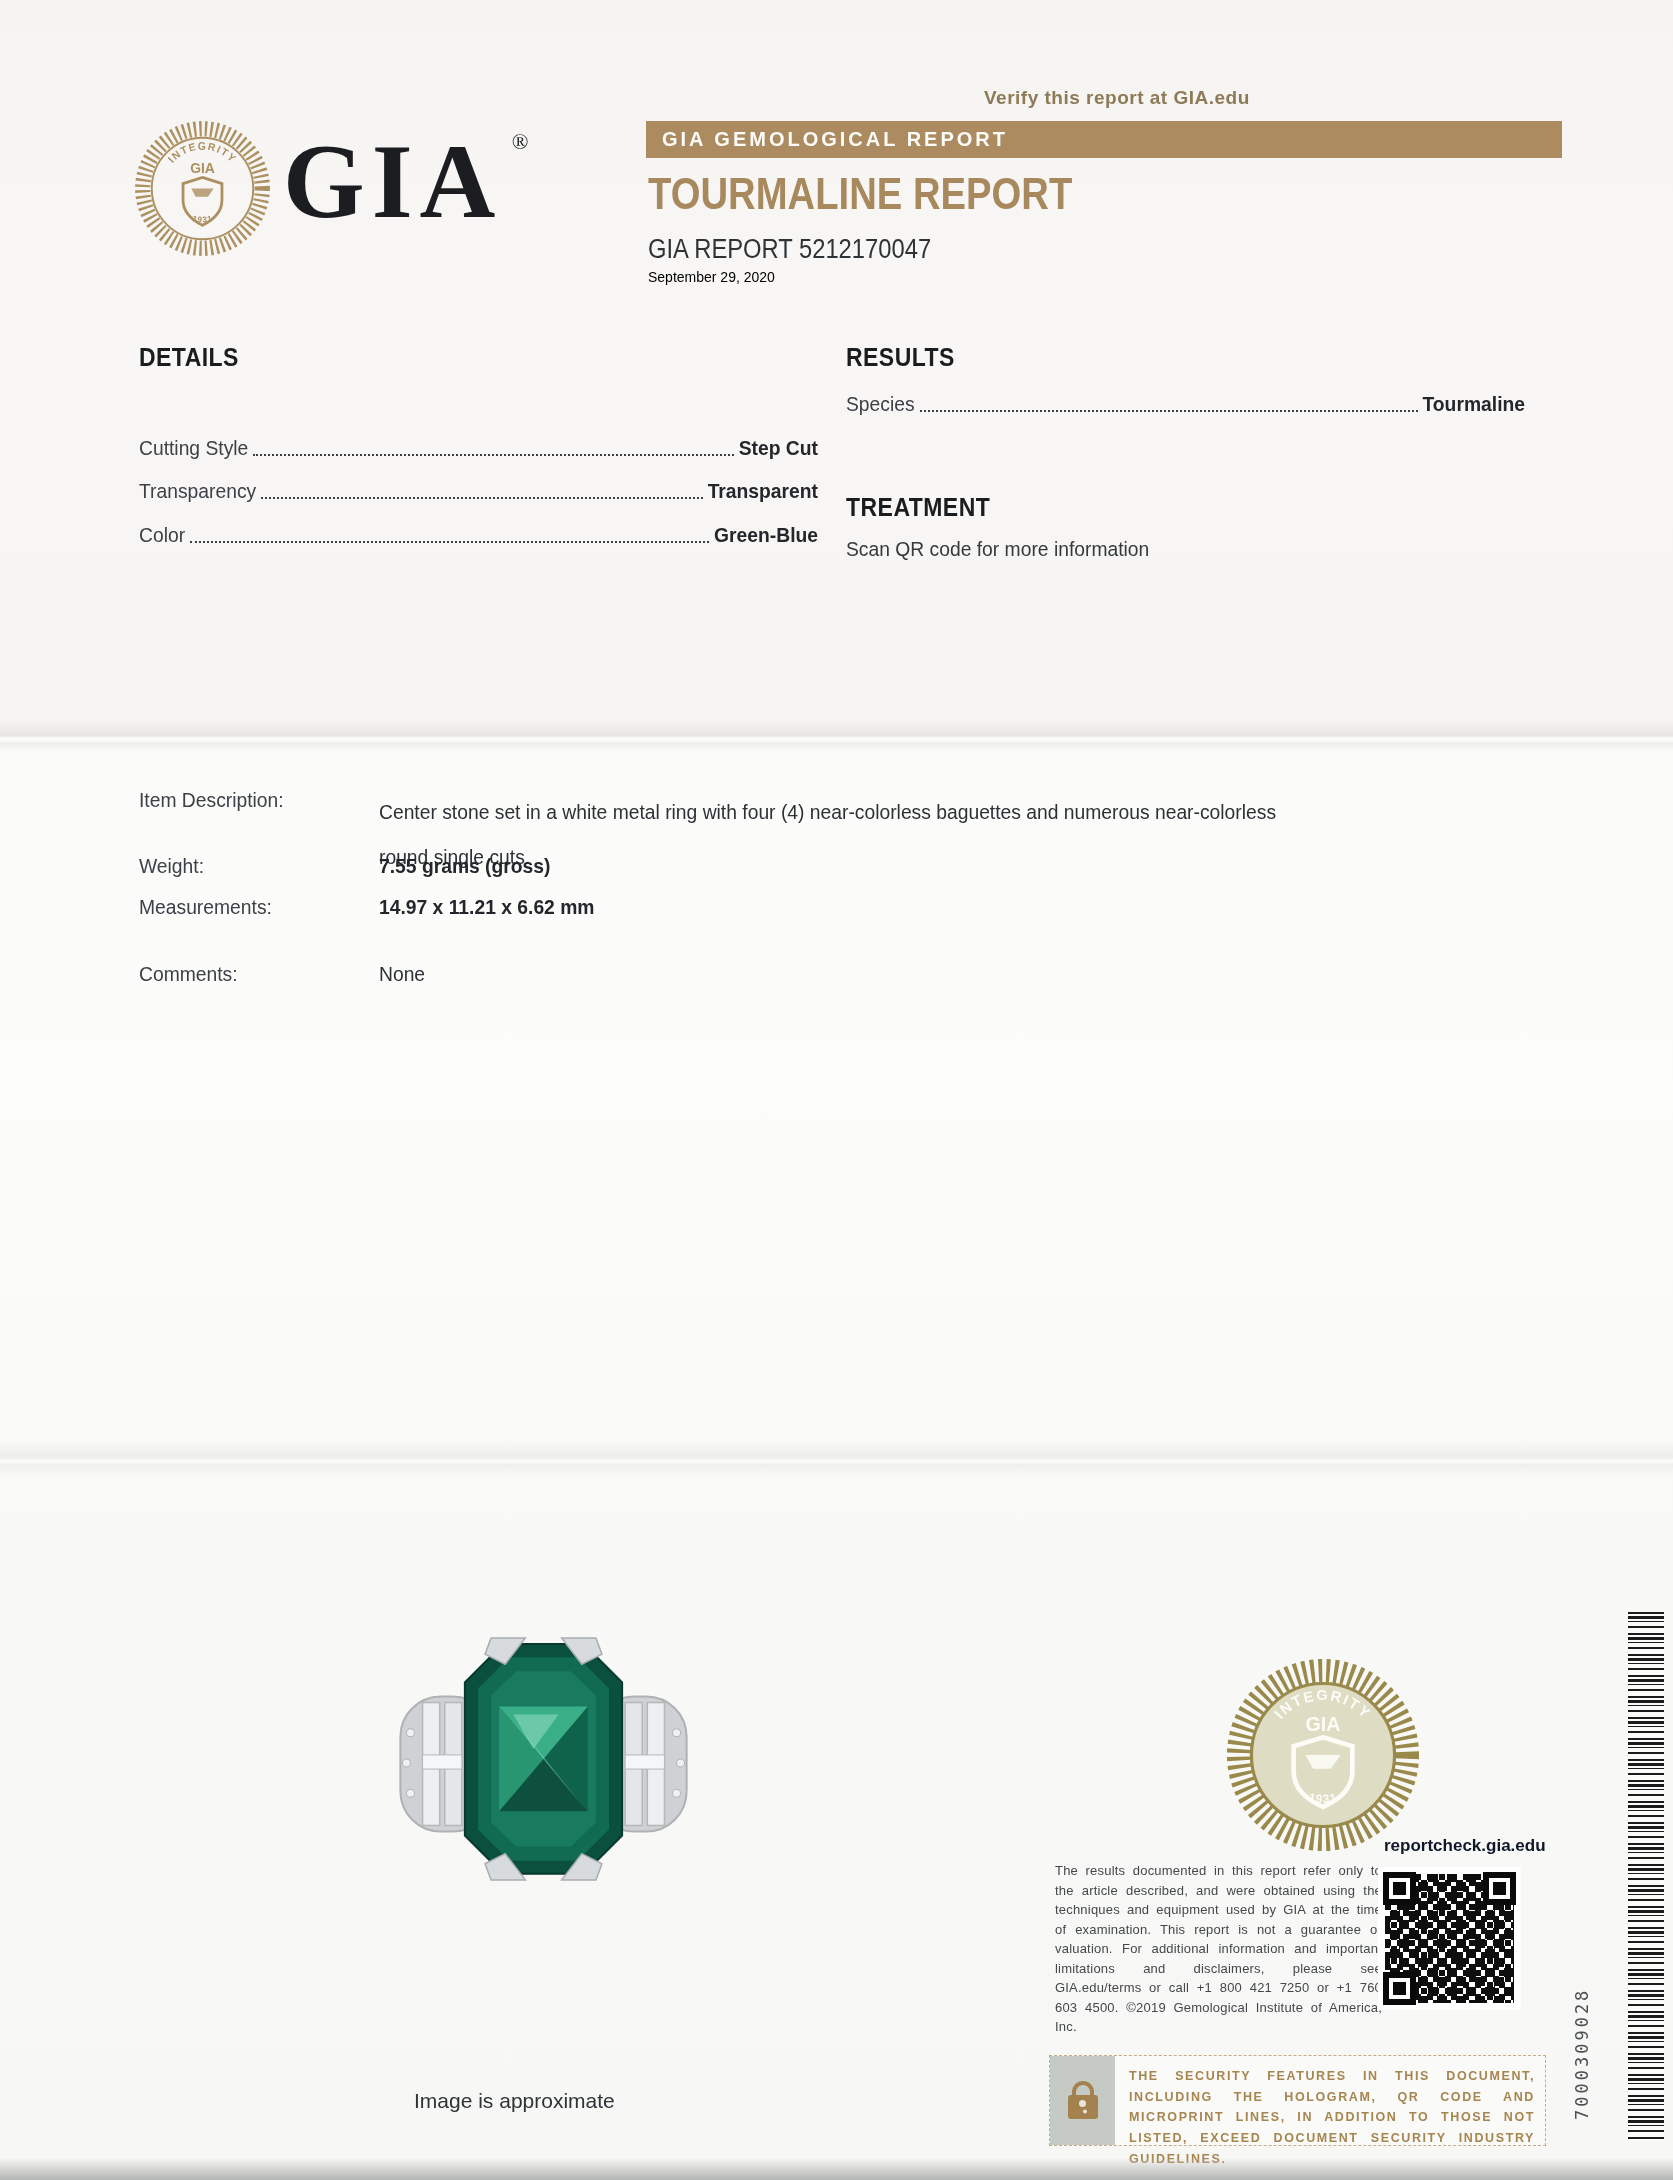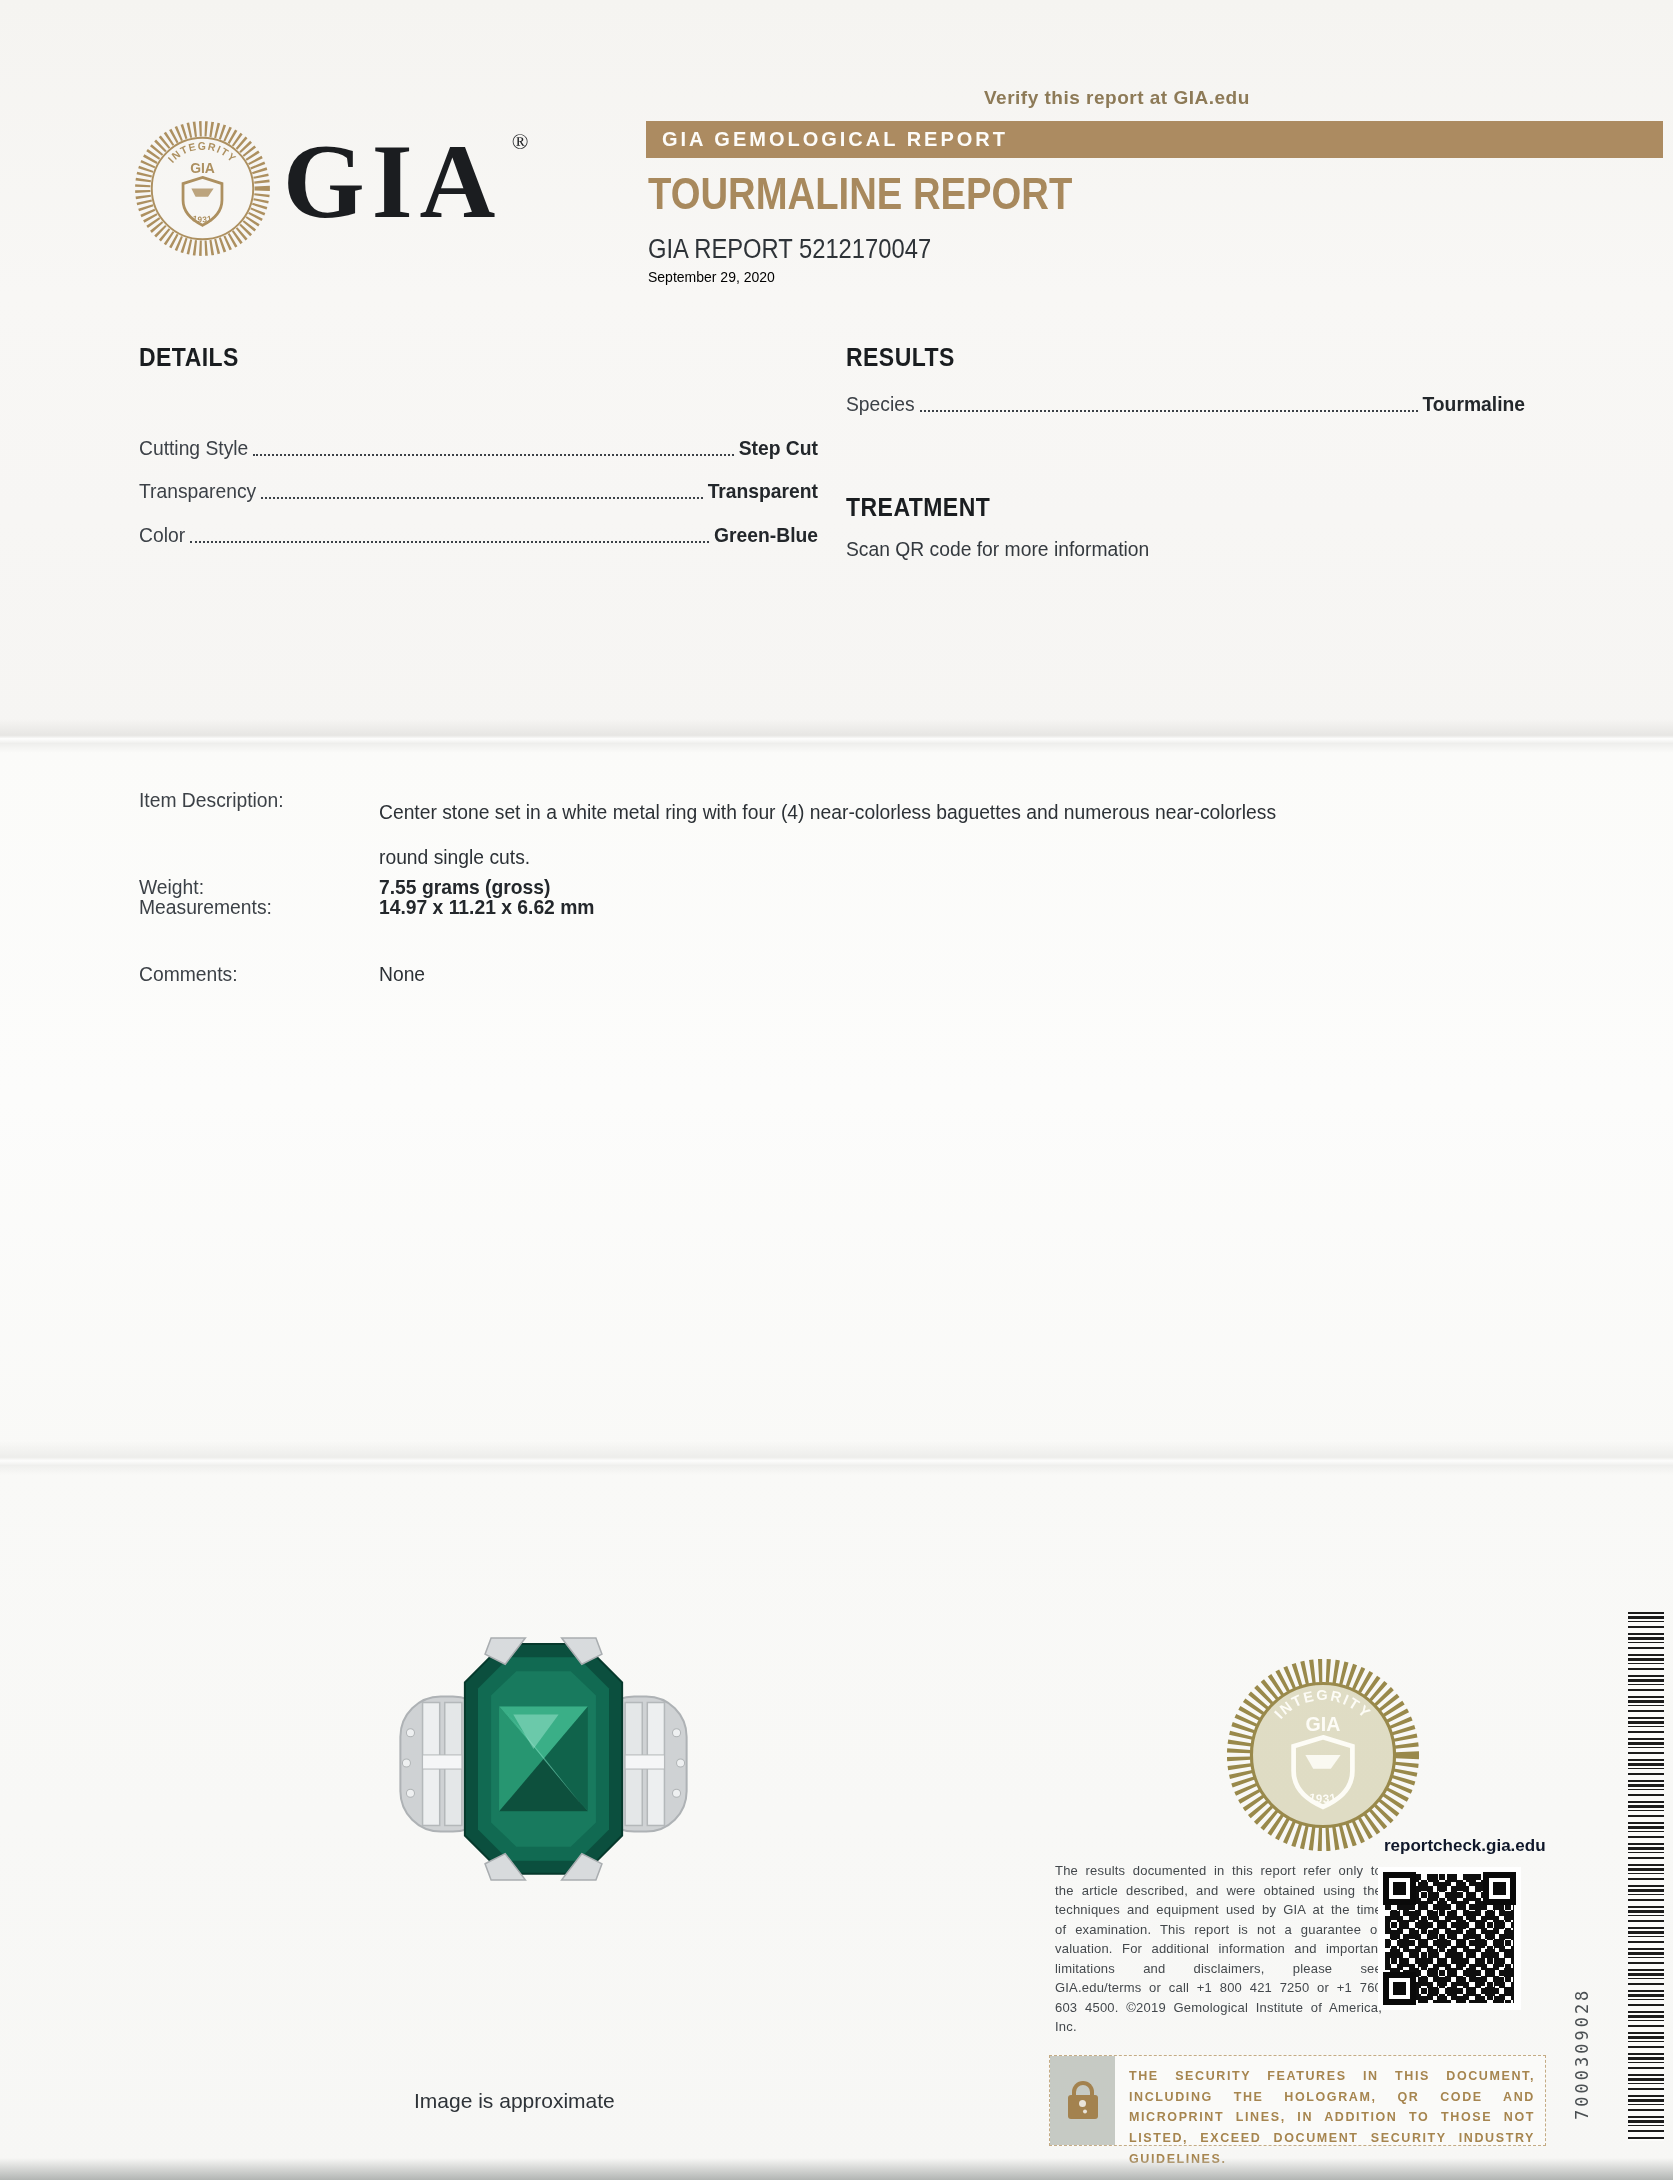--- a/index.html
+++ b/index.html
@@ -17,21 +17,21 @@
   .fold{position:absolute;left:0;width:100%;height:34px;pointer-events:none;}
   .fold1{top:719px;background:linear-gradient(180deg,rgba(0,0,0,0) 0%,rgba(95,95,88,0.10) 48%,rgba(255,255,255,0.65) 58%,rgba(0,0,0,0.05) 72%,rgba(0,0,0,0) 100%);}
   .fold2{top:1441px;background:linear-gradient(180deg,rgba(0,0,0,0) 0%,rgba(95,95,88,0.08) 48%,rgba(255,255,255,0.6) 58%,rgba(0,0,0,0.04) 72%,rgba(0,0,0,0) 100%);}
   .scanedge{position:absolute;left:0;bottom:0;width:100%;height:22px;background:linear-gradient(180deg,rgba(150,152,150,0) 0%,#c7c9c7 70%,#b2b5b3 100%);}
 
   
   .gia-seal{position:absolute;}
   .logotype{position:absolute;left:283px;top:129px;font-family:"Liberation Serif",serif;font-weight:600;font-size:105px;line-height:1;color:#1b1d20;letter-spacing:7px;}
   .logotype .reg{position:absolute;top:2px;right:-26px;font-size:22px;letter-spacing:0;font-weight:400;}
   .verify{position:absolute;left:984px;top:87px;font-size:19px;font-weight:700;color:#8d7a57;letter-spacing:0.5px;}
-  .banner{position:absolute;left:646px;top:121px;width:1017px;height:37px;background:#ac8b61;color:#fdfcf9;font-size:20px;font-weight:700;letter-spacing:3px;line-height:37px;padding-left:16px;box-sizing:border-box;}
+  .banner{position:absolute;left:646px;top:121px;width:916px;height:37px;background:#ac8b61;color:#fdfcf9;font-size:20px;font-weight:700;letter-spacing:3px;line-height:37px;padding-left:16px;box-sizing:border-box;}
   .title{position:absolute;left:648px;top:168px;font-size:45px;font-weight:700;color:#a8895d;letter-spacing:0;transform:scaleX(0.85);transform-origin:left;white-space:nowrap;}
   .report-no{position:absolute;left:648px;top:234px;font-size:27px;font-weight:500;color:#2e3338;transform:scaleX(0.88);transform-origin:left;white-space:nowrap;}
   .date{position:absolute;left:648px;top:269px;font-size:14px;color:#000000;}
 
   
   .h1{position:absolute;font-size:25px;font-weight:700;color:#1a1d20;transform:scaleX(0.92);transform-origin:left;letter-spacing:0.5px;white-space:nowrap;}
   .lrow{position:absolute;display:flex;align-items:flex-end;font-size:19.3px;}
   .lrow .lab{color:#3c4147;white-space:nowrap;}
   .lrow .leader{flex:1;border-bottom:2.5px dotted #3b4046;margin:0 5px 4px 5px;height:1px;}
   .lrow .val{font-weight:700;color:#23272b;white-space:nowrap;}
@@ -134,21 +134,21 @@
     <span class="leader"></span>
     <span class="val">Tourmaline</span>
   </div>
   <div class="h1" style="left:846px;top:493px;">TREATMENT</div>
   <div class="plain" style="left:846px;top:539px;">Scan QR code for more information</div>
 
   <div class="item-row desc" style="top:790px;">
     <span class="ilab">Item Description:</span>
     <span class="ival">Center stone set in a white metal ring with four (4) near-colorless baguettes and numerous near-colorless round single cuts.</span>
   </div>
-  <div class="item-row" style="top:877px;">
+  <div class="item-row" style="top:856px;">
     <span class="ilab">Weight:</span>
     <span class="ival b">7.55 grams (gross)</span>
   </div>
   <div class="item-row" style="top:897px;">
     <span class="ilab">Measurements:</span>
     <span class="ival b">14.97 x 11.21 x 6.62 mm</span>
   </div>
   <div class="item-row" style="top:964px;">
     <span class="ilab">Comments:</span>
     <span class="ival">None</span>

